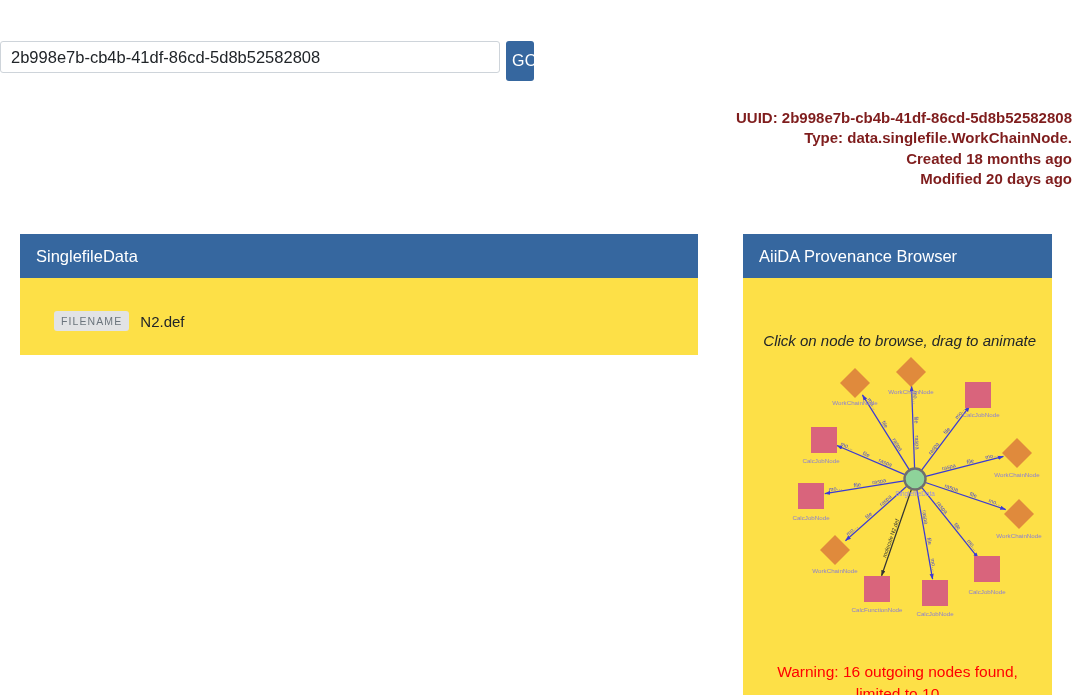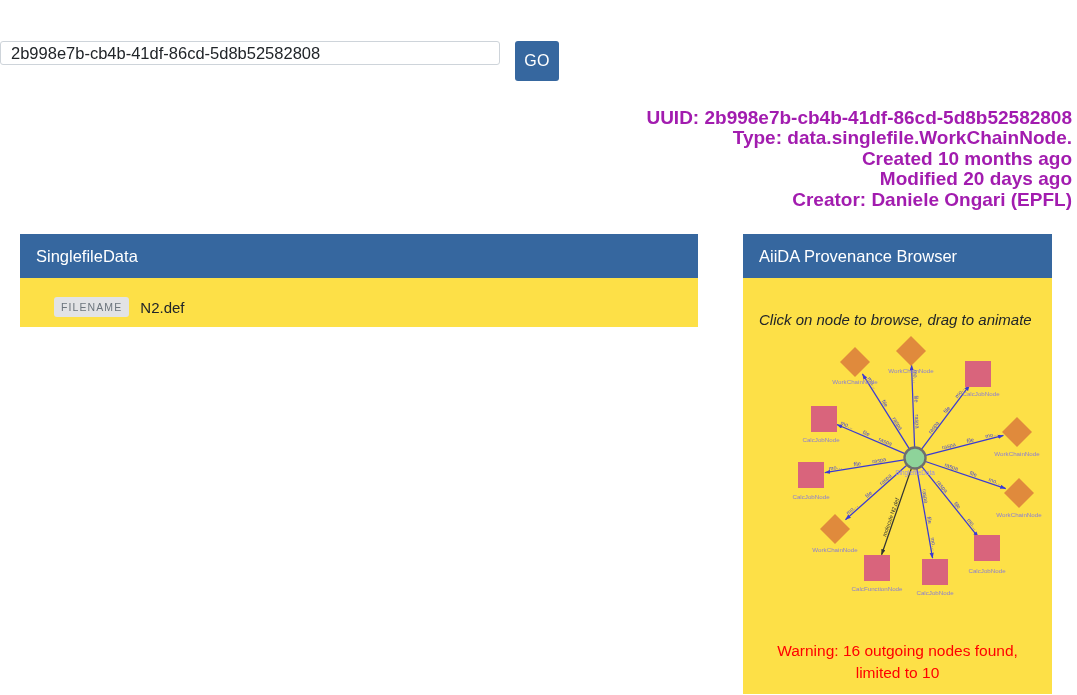--- a/index.html
+++ b/index.html
@@ -19,53 +19,53 @@
   
   .search-row {
     position: absolute;
     left: 0px;
     top: 41px;
     display: flex;
     align-items: stretch;
   }
   .uuid-input {
     width: 500px;
-    height: 24px;
+    height: 32px;
     box-sizing: border-box;
     border: 1px solid #ced4da;
     border-radius: 3px;
     padding: 0 10px;
     font-family: "Liberation Sans", sans-serif;
     font-size: 16.5px;
     color: #212529;
     background: #ffffff;
     outline: none;
   }
   .go-button {
-    margin-left: 15px;
-    width: 44px;
+    margin-left: 6px;
+    width: 28px;
     height: 40px;
     border: none;
     border-radius: 3px;
     background: #36679f;
     color: #ffffff;
     font-family: "Liberation Sans", sans-serif;
     font-size: 16px;
     letter-spacing: .4px;
     cursor: pointer;
   }
 
   
   .meta-block {
     position: absolute;
     right: 5px;
     top: 108px;
     text-align: right;
-    color: #a21caf;
-    font-size: 19px;
+    color: #7f1d1d;
+    font-size: 15px;
     line-height: 20.4px;
     font-weight: bold;
   }
   .meta-block div { white-space: nowrap; }
 
   
   .card {
     position: absolute;
     background: #fde047;
   }
@@ -74,21 +74,21 @@
     color: #ffffff;
     font-size: 16.5px;
     padding: 14px 16px;
     box-sizing: border-box;
     height: 44px;
     line-height: 16px;
   }
   #card-left  { left: 20px;  top: 234px; width: 678px; }
   #card-right { left: 743px; top: 234px; width: 309px; }
 
-  .card-body { padding: 10px 16px; }
+  .card-body { padding: 24px 16px; }
 
   .filename-row {
     display: flex;
     align-items: center;
     margin-top: 9px;
     margin-left: 18px;
   }
   .badge {
     background: #e2e3e5;
     color: #6c757d;
@@ -98,25 +98,25 @@
     border-radius: 3px;
     font-weight: normal;
   }
   .filename-value {
     margin-left: 11px;
     font-size: 15px;
     color: #212529;
   }
 
   .browser-hint {
-    text-align: left;
+    text-align: right;
     font-style: italic;
     font-size: 15px;
     color: #212529;
-    margin-top: 23px;
+    margin-top: 30px;
   }
 
   .graph-wrap {
     position: relative;
     width: 309px;
     height: 300px;
     margin-top: 6px;
   }
   .graph-wrap svg { display: block; }
 
@@ -154,23 +154,22 @@
 <body>
 
 <div class="search-row">
   <input class="uuid-input" type="text" value="2b998e7b-cb4b-41df-86cd-5d8b52582808" placeholder="Enter UUID" style="">
   <button class="go-button">GO</button>
 </div>
 
 <div class="meta-block">
   <div>UUID: 2b998e7b-cb4b-41df-86cd-5d8b52582808</div>
   <div>Type: data.singlefile.WorkChainNode.</div>
-  <div>Created 10 months ago</div>
+  <div>Created 18 months ago</div>
   <div>Modified 20 days ago</div>
-  <div>Creator: Daniele Ongari (EPFL)</div>
 </div>
 
 <div class="card" id="card-left">
   <div class="card-header">SinglefileData</div>
   <div class="card-body">
     <div class="filename-row">
       <span class="badge">FILENAME</span>
       <span class="filename-value">N2.def</span>
     </div>
   </div>

